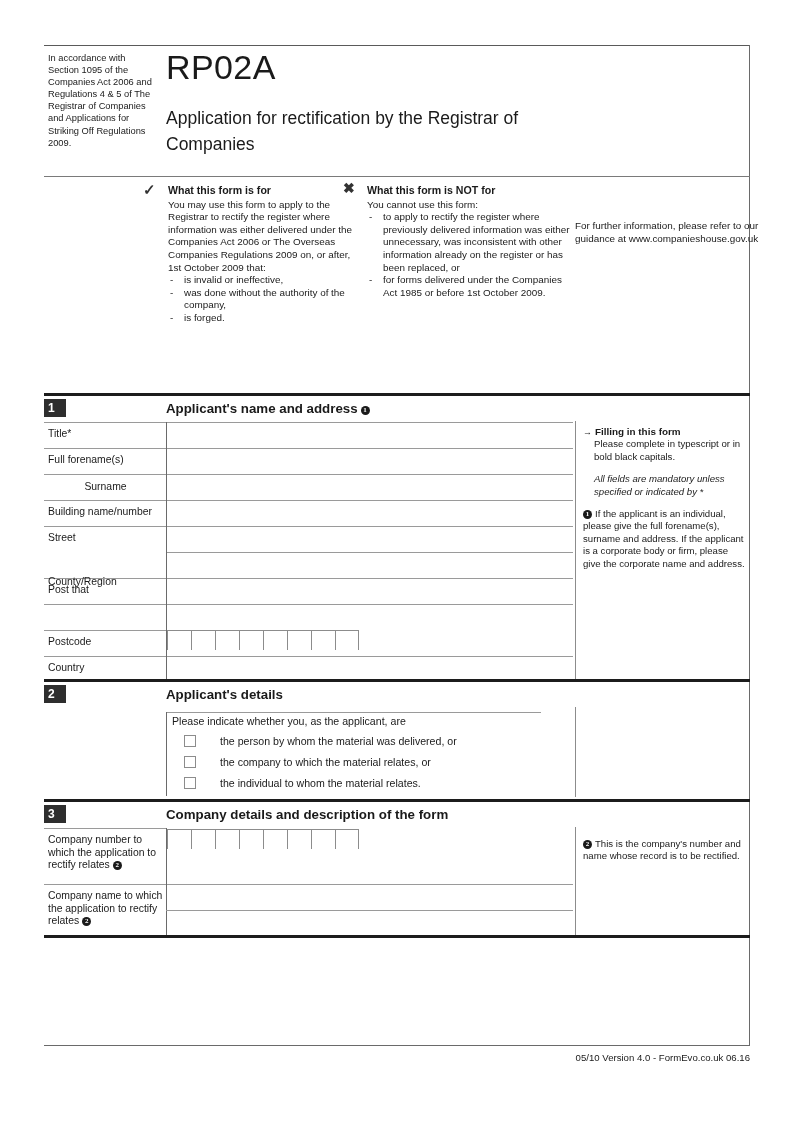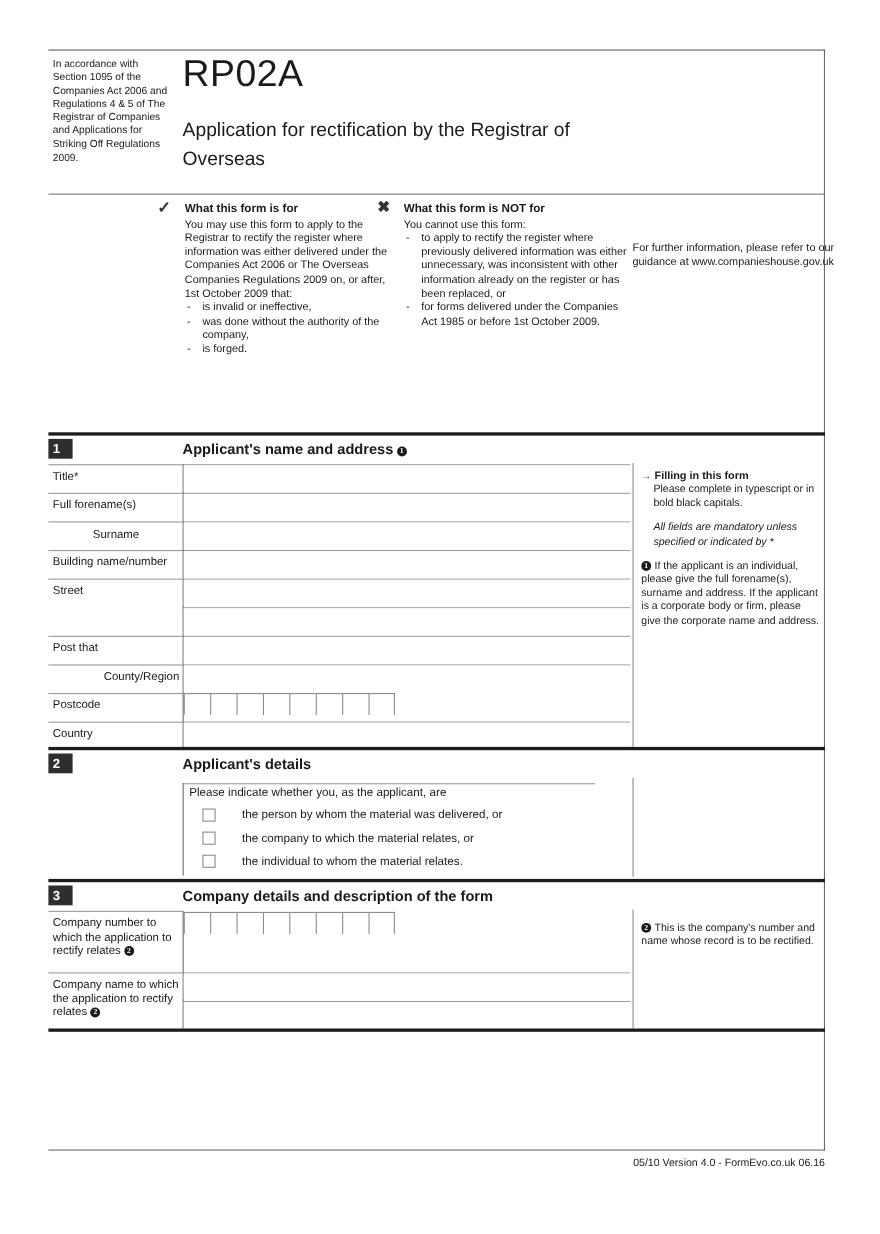--- a/index.html
+++ b/index.html
@@ -290,21 +290,21 @@
 
 <div class="page">
 
   <div class="frame-top"></div>
   <div class="frame-right"></div>
   <div class="frame-bottom"></div>
 
   <div class="hdr">
     <div class="hdr-note">In accordance with Section 1095 of the Companies Act 2006 and Regulations 4 &amp; 5 of The Registrar of Companies and Applications for Striking Off Regulations 2009.</div>
     <div class="hdr-code">RP02A</div>
-    <div class="hdr-title">Application for rectification by the Registrar of Overseas</div>
+    <div class="hdr-title">Application for rectification by the Registrar of Companies</div>
   </div>
 
   <div class="rule-hdr"></div>
 
   <div class="infocols">
 
     <div class="col col-for" style="top:2px;">
       <div class="col-head">
         <span class="mark">✓</span>
         <span>What this form is for</span>
@@ -377,21 +377,21 @@
   <div class="finput" style="left:167px; top:553px; width:406px; height:24px;"></div>
 
   <div class="fline-top" style="left:44px; top:578px; width:122px;"></div>
   <div class="fline-top" style="left:166px; top:578px; width:407px;"></div>
   <div class="flabel" style="position:absolute; left:48px; top:584px;">Post that</div>
   <div class="fbox-left" style="left:166px; top:578px; height:26px;"></div>
   <div class="finput" style="left:167px; top:579px; width:406px; height:24px;"></div>
 
   <div class="fline-top" style="left:44px; top:604px; width:122px;"></div>
   <div class="fline-top" style="left:166px; top:604px; width:407px;"></div>
-  <div class="flabel" style="position:absolute; left:48px; top:610px;text-align:right;">County/Region</div>
+  <div class="flabel" style="position:absolute; left:48px; top:576px;">County/Region</div>
   <div class="fbox-left" style="left:166px; top:604px; height:26px;"></div>
   <div class="finput" style="left:167px; top:605px; width:406px; height:24px;"></div>
 
   <div class="fline-top" style="left:44px; top:630px; width:122px;"></div>
   <div class="flabel" style="position:absolute; left:48px; top:636px;">Postcode</div>
   <div class="fbox-left" style="left:166px; top:630px; height:26px;"></div>
   <div class="cells" style="left:167px; top:630px;">
     <div class="cell"></div>
     <div class="cell"></div>
     <div class="cell"></div>

